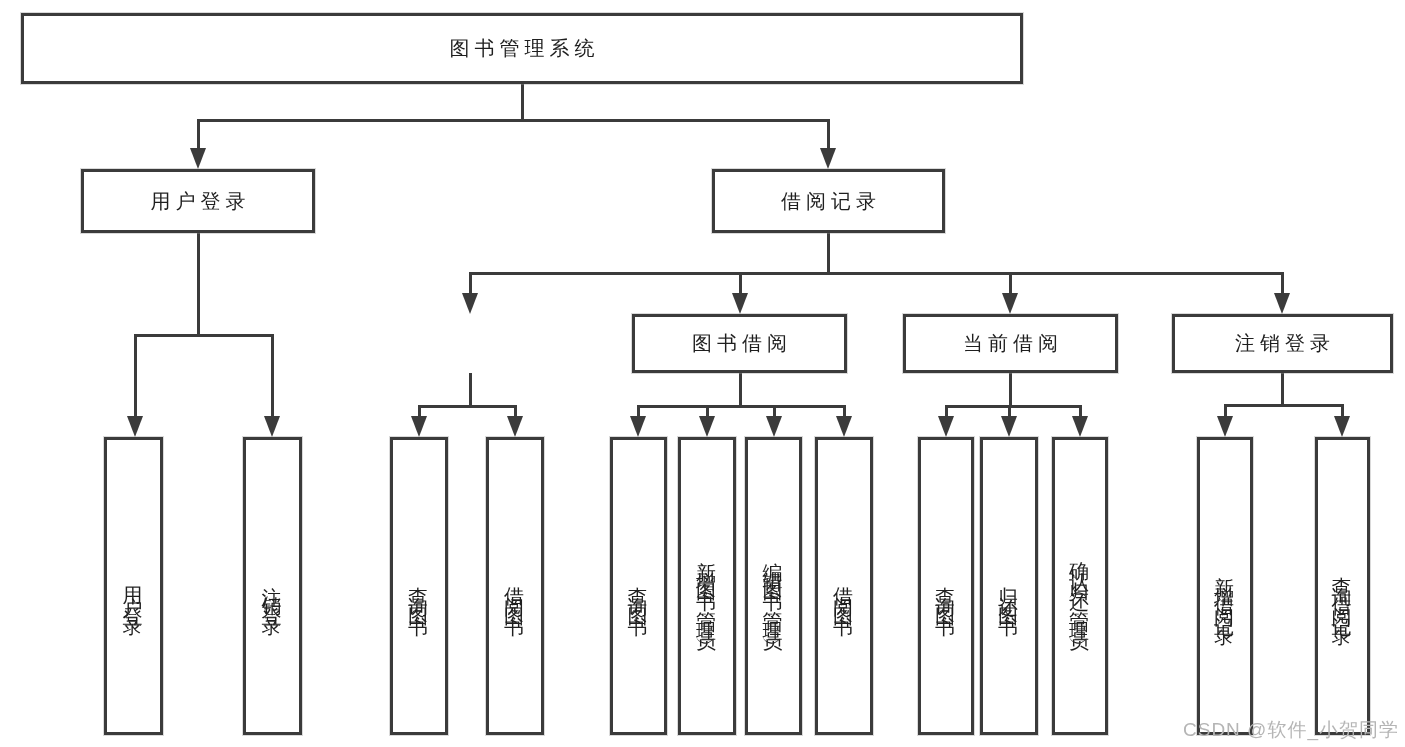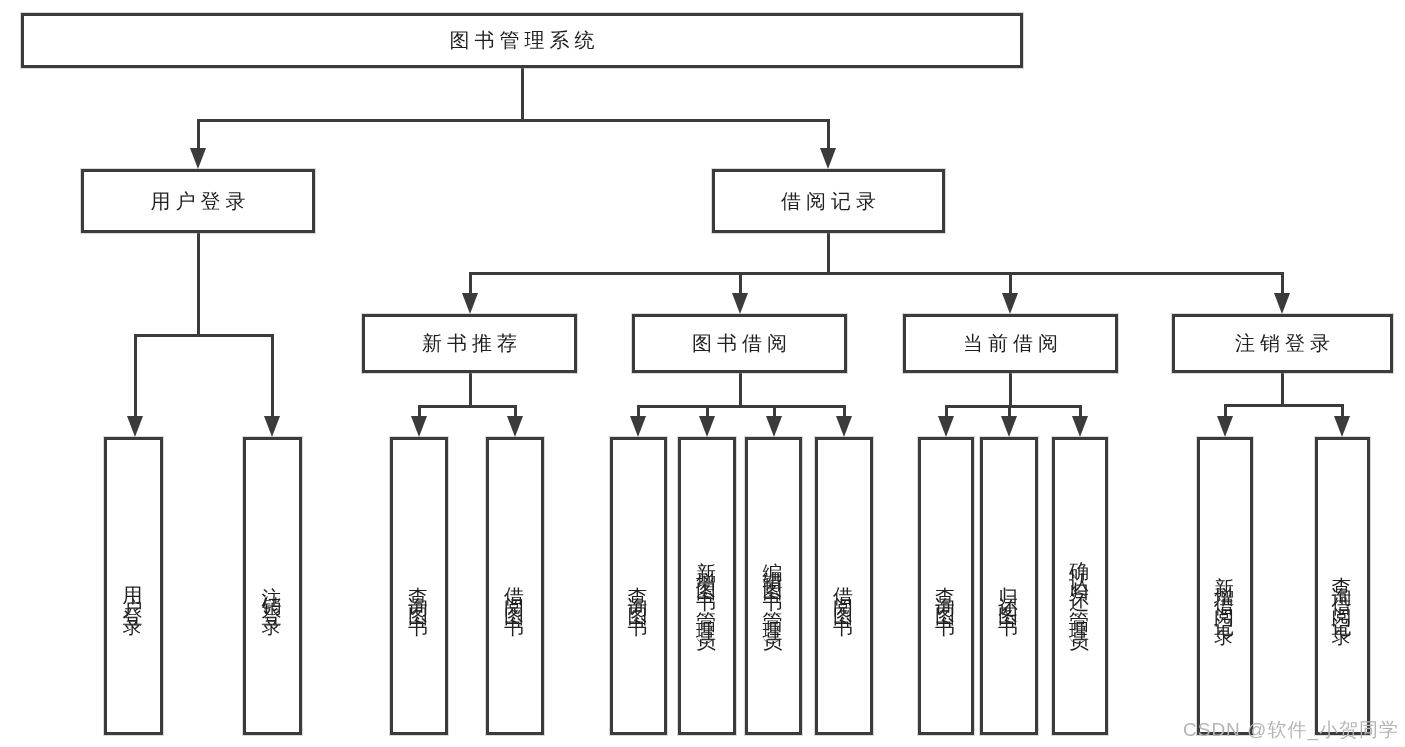--- a/index.html
+++ b/index.html
@@ -58,31 +58,28 @@
     letter-spacing: 1px;
     z-index: 5;
     white-space: nowrap;
   }
 </style>
 </head>
 <body>
 
 <div id="canvas" style="--line-color: #3b3b3b; --text-color: #1f1f1f; background: rgb(255, 255, 255); width: 1405px; height: 747px;">
   <div id="watermark" style="color: rgb(181, 181, 181);">CSDN @软件_小贺同学</div>
-<div class="node h" style="left: 21px; top: 13px; width: 1002px; height: 55px;">
+<div class="node h" style="left: 21px; top: 13px; width: 1002px; height: 71px;">
       <span class="label">图书管理系统</span>
     </div>
     <div class="node h" style="left: 81px; top: 169px; width: 234px; height: 64px;">
       <span class="label">用户登录</span>
     </div>
     <div class="node h" style="left: 712px; top: 169px; width: 233px; height: 64px;">
       <span class="label">借阅记录</span>
-    </div>
-    <div class="node h" style="left: 362px; top: 314px; width: 215px; height: 59px;">
-      <span class="label">新书推荐</span>
     </div>
     <div class="node h" style="left: 903px; top: 314px; width: 215px; height: 59px;">
       <span class="label">当前借阅</span>
     </div>
     <div class="node h" style="left: 632px; top: 314px; width: 215px; height: 59px;">
       <span class="label">图书借阅</span>
     </div>
     <div class="node h" style="left: 1172px; top: 314px; width: 221px; height: 59px;">
       <span class="label">注销登录</span>
     </div>

